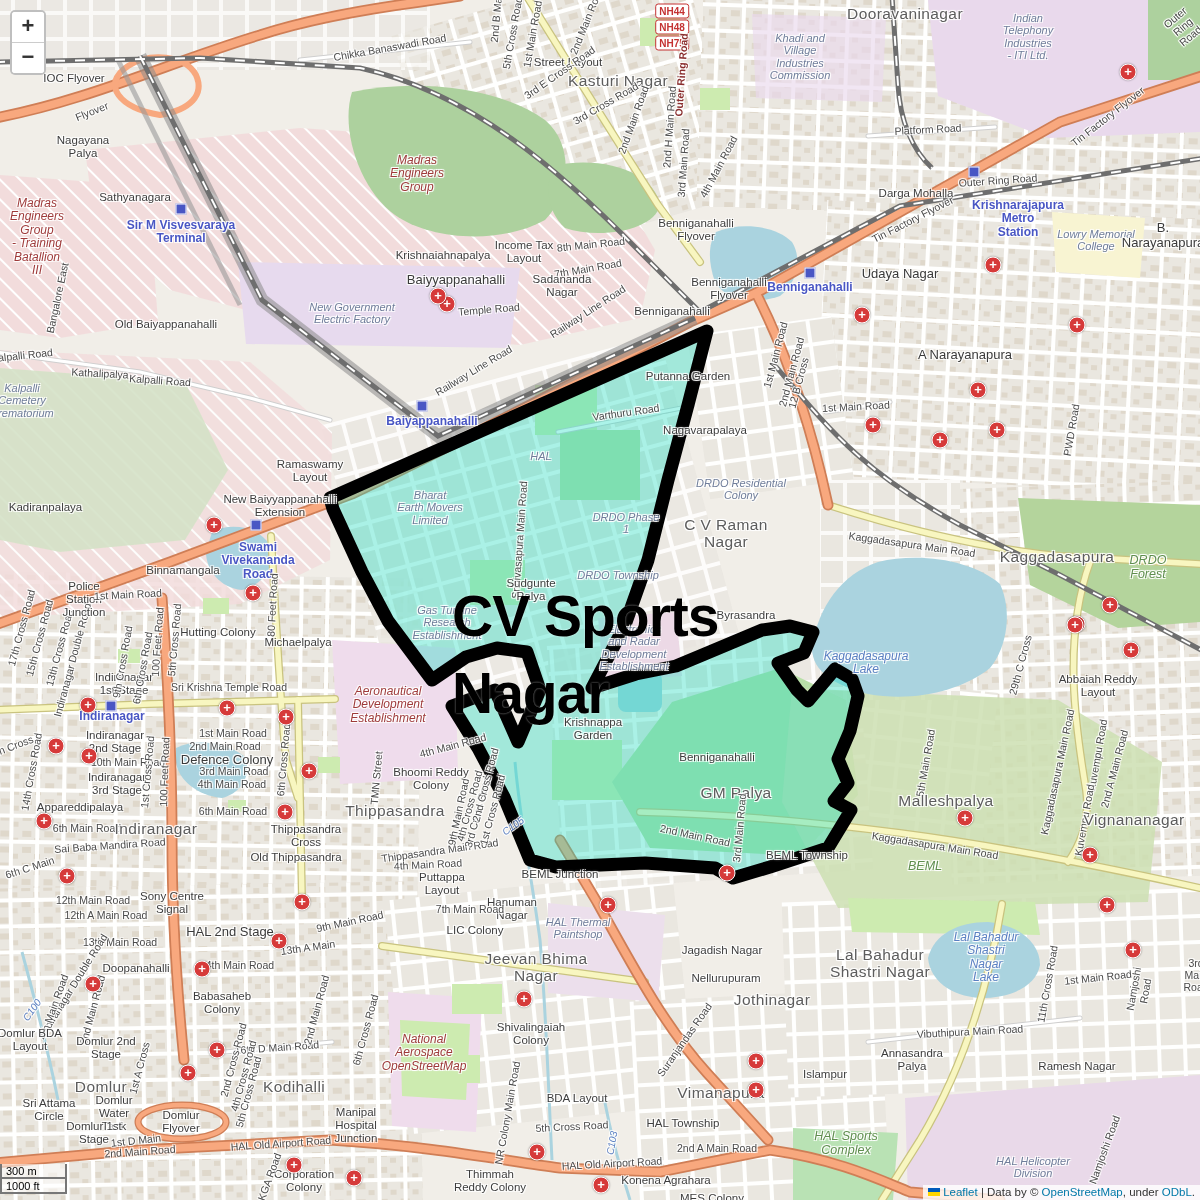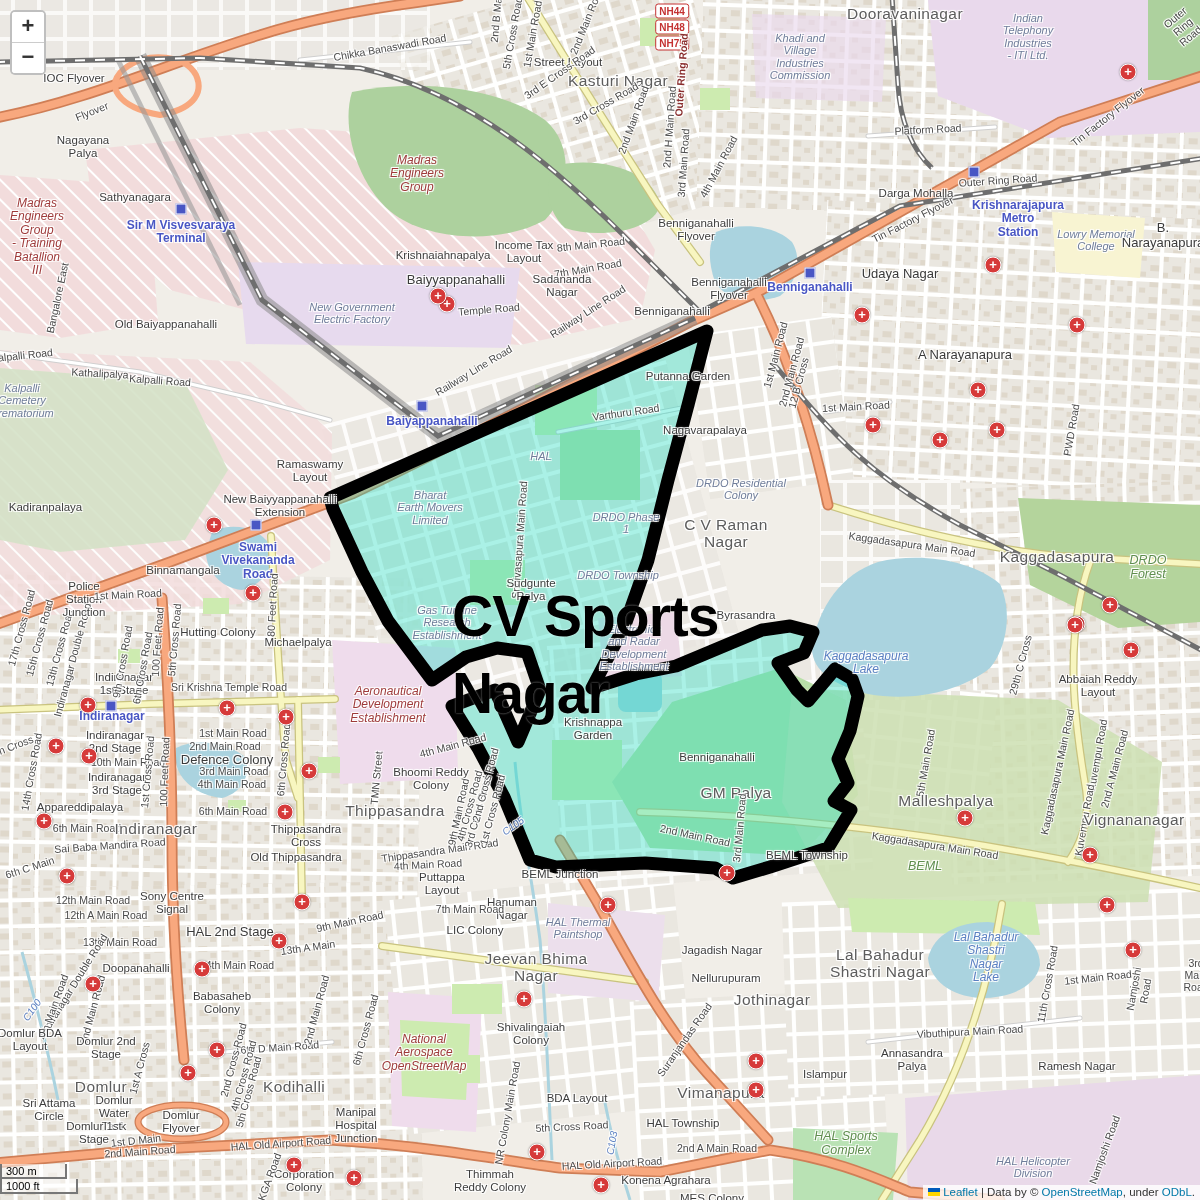--- a/index.html
+++ b/index.html
@@ -23,21 +23,21 @@
   .hosp{position:absolute;width:15px;height:15px;border-radius:50%;background:#d63a3a;border:1.5px solid #fff;box-shadow:0 0 2px rgba(0,0,0,.45);transform:translate(-50%,-50%);}
   .hosp::after{content:"+";position:absolute;left:0;top:0;width:15px;height:15px;color:#fff;font-weight:bold;font-size:13px;line-height:14px;text-align:center;}
   .stn{position:absolute;width:9px;height:9px;background:#4956c4;border:1px solid #fff;transform:translate(-50%,-50%);}
   #highlight-title{position:absolute;left:452px;top:578px;font-size:57px;font-weight:700;color:#000;line-height:77px;white-space:pre-line;letter-spacing:-1px;text-shadow:0 0 2px rgba(255,255,255,.6);}
   .leaflet-zoom{position:absolute;left:10px;top:10px;width:32px;background:#fff;border:2px solid rgba(0,0,0,.25);border-radius:5px;overflow:hidden;z-index:30;}
   .leaflet-zoom a{display:block;width:32px;height:30px;line-height:28px;text-align:center;font-size:22px;font-weight:bold;color:#333;text-decoration:none;background:#fff;}
   .leaflet-zoom a:first-child{border-bottom:1px solid #ccc;}
   .leaflet-scale{position:absolute;left:0;bottom:6px;z-index:30;font-size:11px;color:#000;}
   .scale-line{border:2px solid #777;border-top:none;background:rgba(255,255,255,.55);padding:1px 4px 0;height:15px;line-height:13px;box-sizing:border-box;white-space:nowrap;}
   .scale-line.m{width:67px;}
-  .scale-line.ft{width:78px;border-top:none;}
+  .scale-line.ft{width:67px;border-top:none;}
   .leaflet-attr{position:absolute;right:0;bottom:0;z-index:30;background:rgba(255,255,255,.8);padding:1px 5px 2px;font-size:11.5px;color:#333;white-space:nowrap;}
   .leaflet-attr a{color:#0078A8;text-decoration:none;}
   .ua-flag{display:inline-block;width:12px;height:8px;margin-right:3px;vertical-align:baseline;background:linear-gradient(#005BBB 50%,#FFD500 50%);}
 </style>
 </head>
 <body>
 
 <div id="map">
   <svg width="1200" height="1200" viewBox="0 0 1200 1200">
     <defs>

